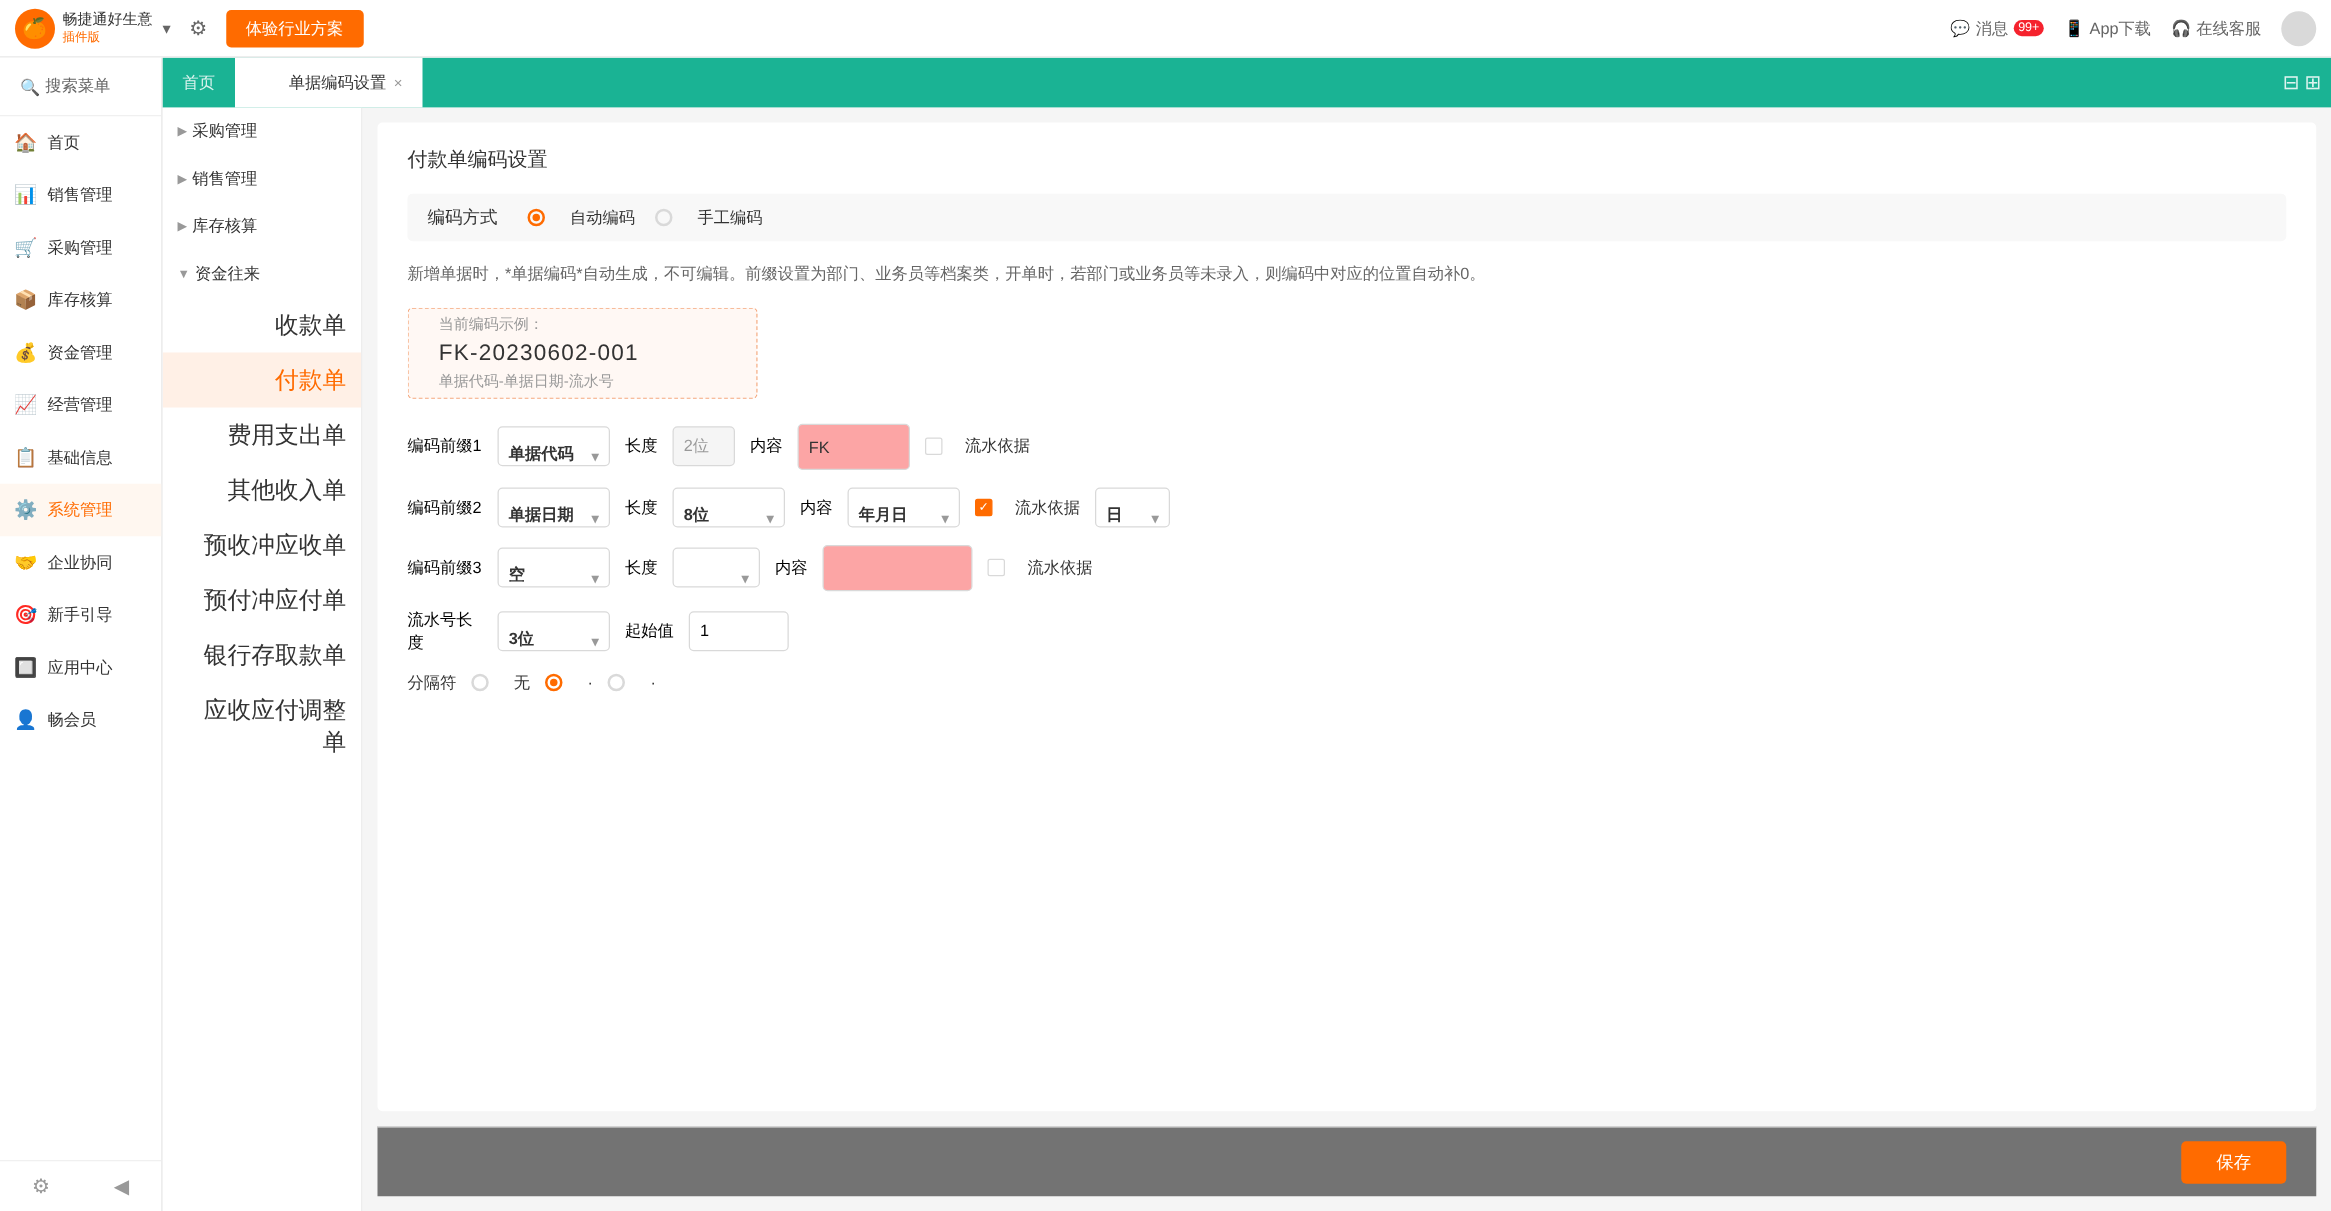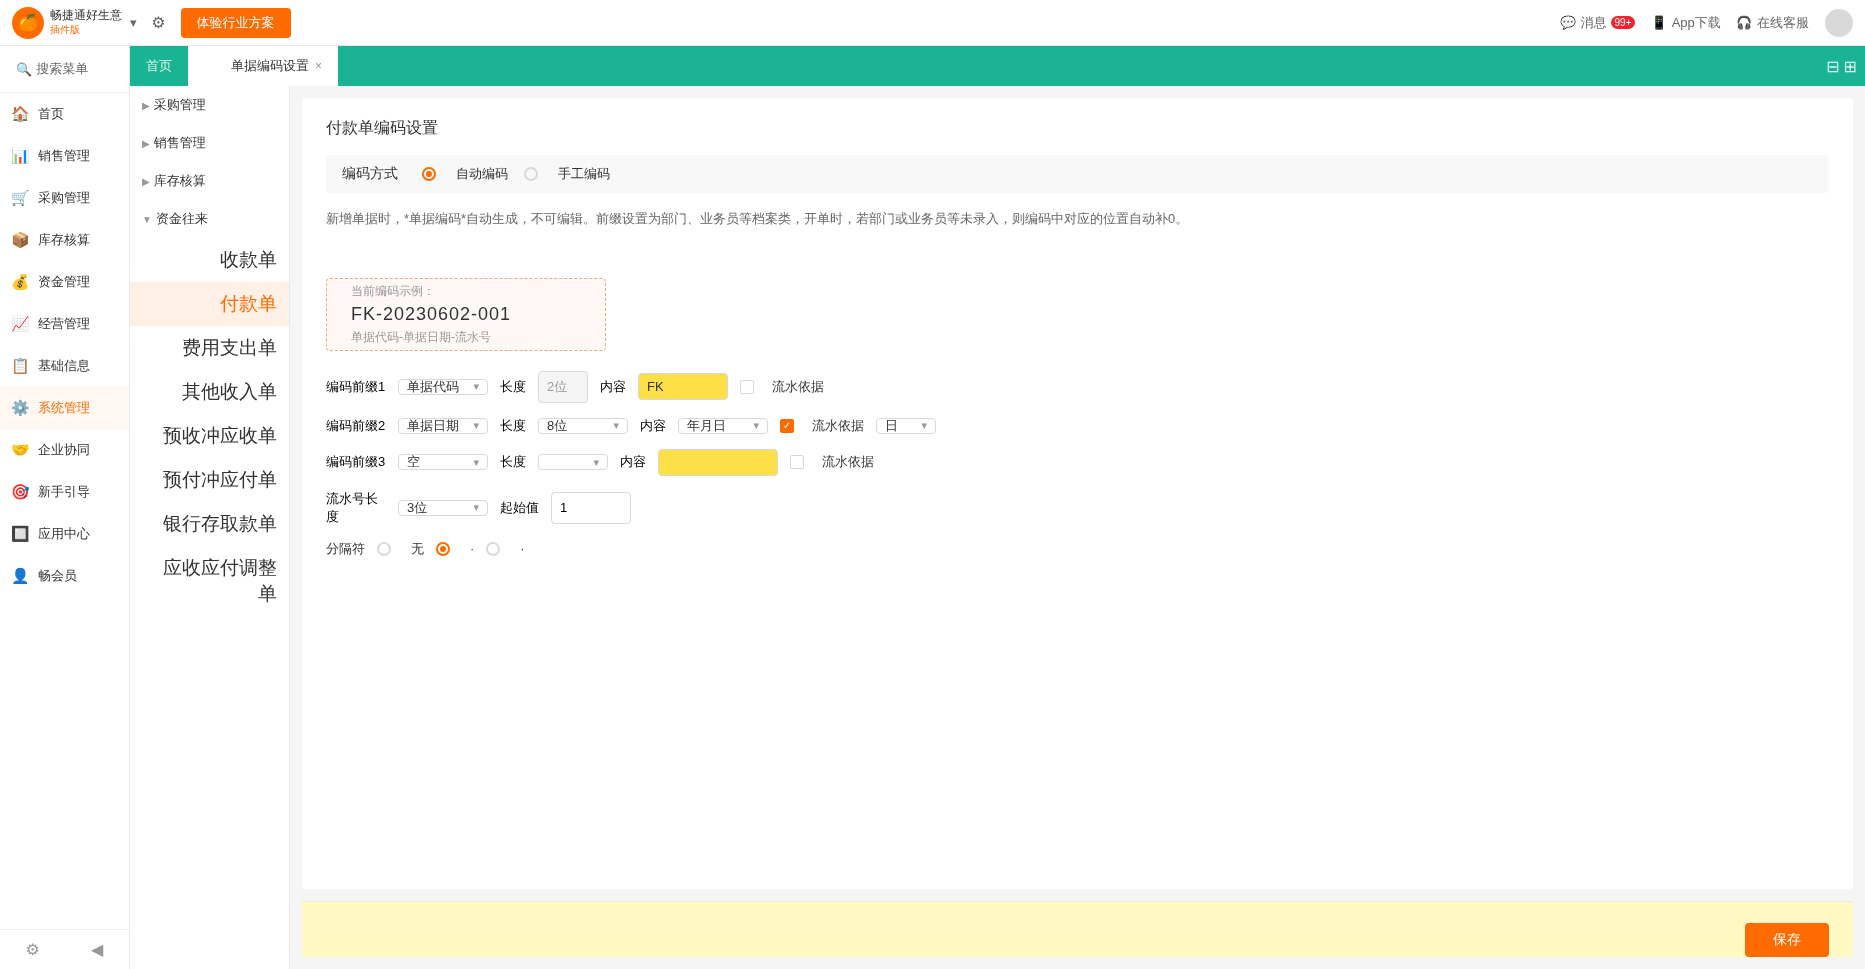--- a/index.html
+++ b/index.html
@@ -151,69 +151,69 @@
 
     
     .code-preview {
       border: 1.5px dashed #f5a87e;
       background: #fff8f4;
       border-radius: 4px;
       padding: 4px 24px;
       display: inline-block;
       margin-bottom: 20px;
       min-width: 280px;
-      margin-top: 32px;
     }
     .code-preview-label { font-size: 12px; color: #999; margin-bottom: 4px; }
     .code-preview-value { font-size: 18px; color: #333; font-weight: 500; letter-spacing: 1px; }
     .code-preview-sub { font-size: 12px; color: #999; margin-top: 4px; }
 
     
     .checkbox-row { display: flex; align-items: center; gap: 6px; font-size: 13px; color: #333; margin-bottom: 16px; }
     .checkbox { width: 14px; height: 14px; border: 1px solid #d9d9d9; border-radius: 2px; display: flex; align-items: center; justify-content: center; cursor: pointer; }
 
     
     .form-row { display: flex; align-items: center; gap: 12px; margin-bottom: 14px; flex-wrap: wrap; }
     .form-label { font-size: 13px; color: #000000; width: 60px; flex-shrink: 0; }
     .form-select {
-      height: 16px;
+      height: 32px;
       border: 1px solid #d9d9d9;
       border-radius: 4px;
       padding: 0 8px;
       font-size: 13px;
       color: #333;
       background: #fff;
       display: flex;
-      align-items: center;
+      align-items: flex-end;
       justify-content: space-between;
       cursor: pointer;
       min-width: 90px;
       gap: 4px;
+      font-weight: bold;
     }
     .form-select .arrow { color: #999; font-size: 11px; }
     .form-input-small {
       height: 32px;
       border: 1px solid #d9d9d9;
       border-radius: 4px;
       padding: 0 8px;
       font-size: 13px;
       color: #999;
       background: #f5f5f5;
       min-width: 50px;
       display: flex;
       align-items: center;
     }
     .form-input {
-      height: 27px;
+      height: 37px;
       border: 1px solid #d9d9d9;
       border-radius: 4px;
       padding: 0 8px;
       font-size: 13px;
       color: #333;
-      background: #fde047;
+      background: #fca5a5;
       min-width: 90px;
       display: flex;
       align-items: center;
     }
 
     
     .separator-row { display: flex; align-items: center; gap: 12px; margin-bottom: 10px; }
     .separator-label { font-size: 13px; color: #333; }
     .btn-save {
       background: #ff6b00;
@@ -497,19 +497,19 @@
               <div class="radio-circle checked"></div>
               <span>·</span>
             </label>
             <label class="radio-item">
               <div class="radio-circle"></div>
               <span>·</span>
             </label>
           </div>
         </div>
 
-        <div style="height:56px;background:#fef9c3;border-top:1px solid #e8e8e8;display:flex;align-items:flex-end;justify-content:flex-end;padding:0 24px;margin:0 12px 12px;flex-shrink:0;">
+        <div style="height:56px;background:#737373;border-top:1px solid #e8e8e8;display:flex;align-items:center;justify-content:flex-end;padding:0 24px;margin:0 12px 12px;flex-shrink:0;">
           <button class="btn-save">保存</button>
         </div>
       </div>
     </div>
   </div>
 </div>
 
 </body></html>

